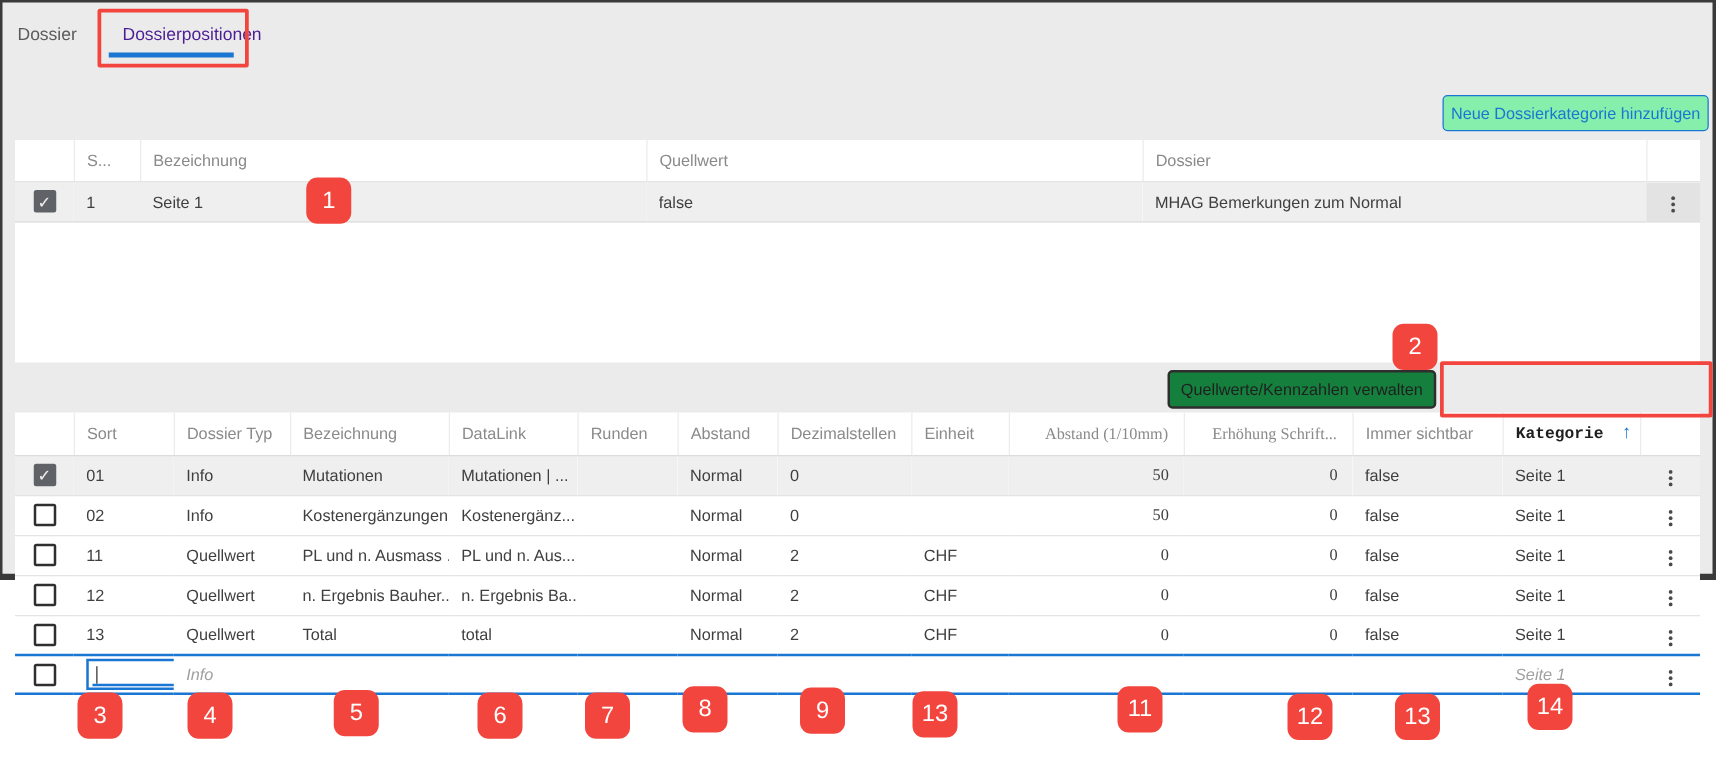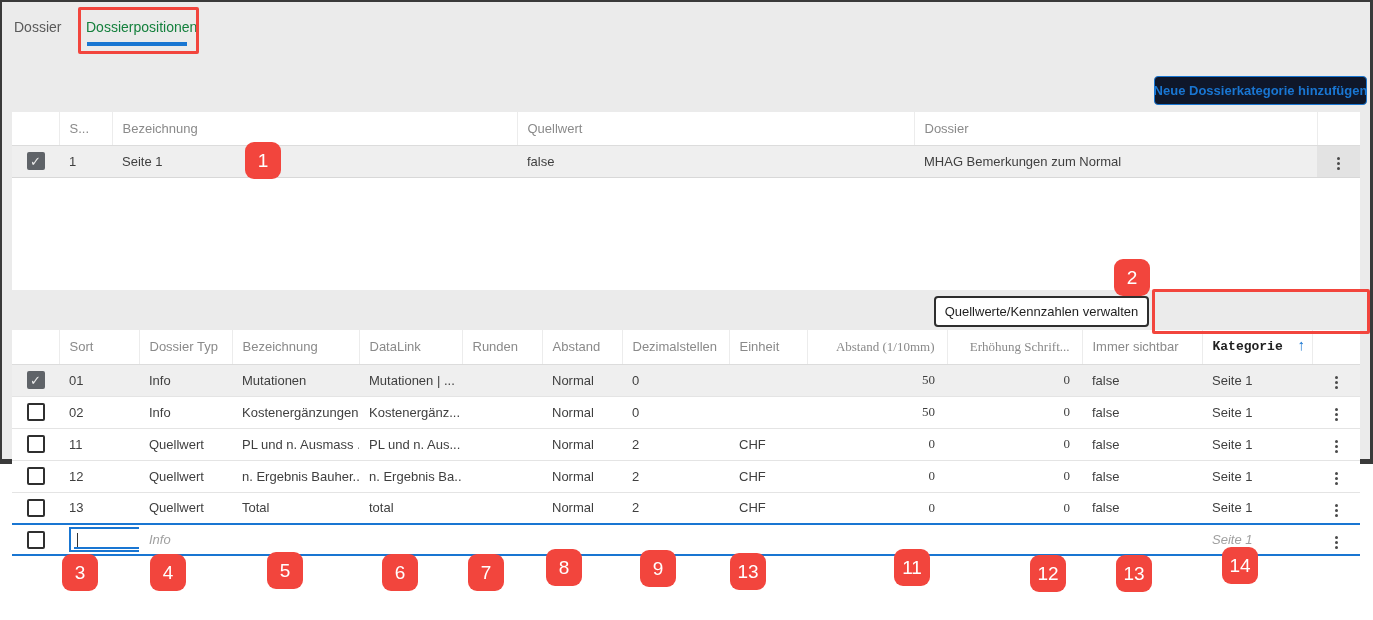--- a/index.html
+++ b/index.html
@@ -8,32 +8,32 @@
   .page {
     position:relative; width:1373px; height:464px;
     background:#ebebeb;
     border-style:solid; border-color:#3a3a3a;
     border-width:2px 3px 5px 2px;
   }
 
   
   .tab { position:absolute; top:17px; font-size:14px; cursor:pointer; }
   .tab-dossier { left:12px; color:#5a5a5a; }
-  .tab-positionen { left:84px; color:#15803d; }
+  .tab-positionen { left:96px; color:#4c1d95; }
   .tab-underline { position:absolute; left:85px; top:40px; width:100px; height:4px; background:#1976d2; }
   .red-box { position:absolute; border:3px solid #f2453d; border-radius:2px; z-index:30; pointer-events:none; }
   .red-box-tab { left:76px; top:5px; width:121px; height:47px; }
   .red-box-btn { left:1150px; top:287px; width:218px; height:45px; }
 
   
   .btn { position:absolute; display:flex; align-items:center; justify-content:center;
          font-size:13px; border-radius:4px; cursor:pointer; white-space:nowrap; }
-  .btn-blue { border:1px solid #1976d2; color:#1976d2; background:#0f172a;font-weight:bold; }
+  .btn-blue { border:1px solid #1976d2; color:#1976d2; background:#86efac; }
   .btn-add-category { left:1152px; top:74px; width:213px; height:29px; }
-  .btn-manage { left:932px; top:294px; width:215px; height:31px; border:2px solid #2e2e2e; color:#1f1f1f; background:#ffffff; }
+  .btn-manage { left:932px; top:294px; width:215px; height:31px; border:2px solid #2e2e2e; color:#1f1f1f; background:#15803d; }
   .btn-add-position { left:1158px; top:294px; width:201px; height:31px; }
 
   
   .section-upper { position:absolute; left:10px; top:110px; width:1348px; height:178px; background:#ffffff; }
   .section-lower { position:absolute; left:10px; top:328px; width:1348px; height:285px; background:#ffffff; }
 
   
   table { border-collapse:collapse; table-layout:fixed; width:1348px; }
   th, td { overflow:hidden; white-space:nowrap; font-size:13px; padding:0 0 0 10px; text-align:left; vertical-align:middle; }
   th { font-weight:normal; color:#8a8a8a; border-bottom:1px solid #dcdcdc; border-left:1px solid #ececec; }

